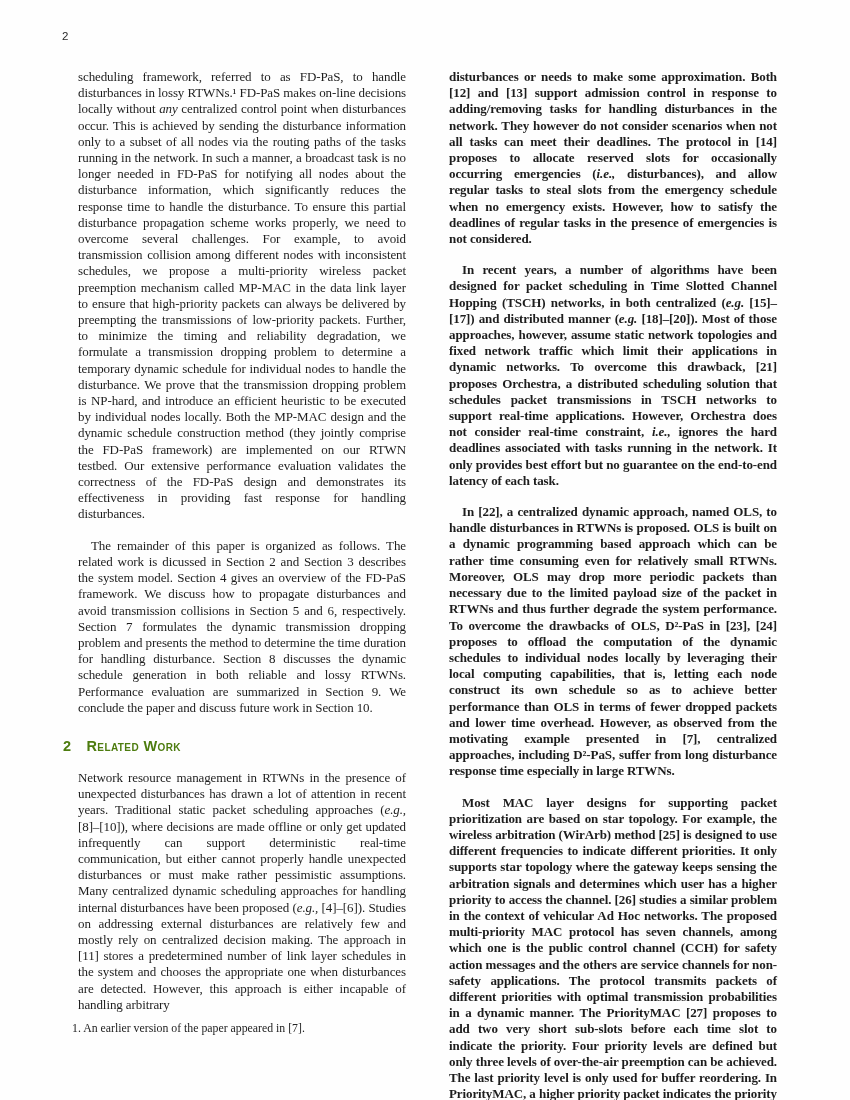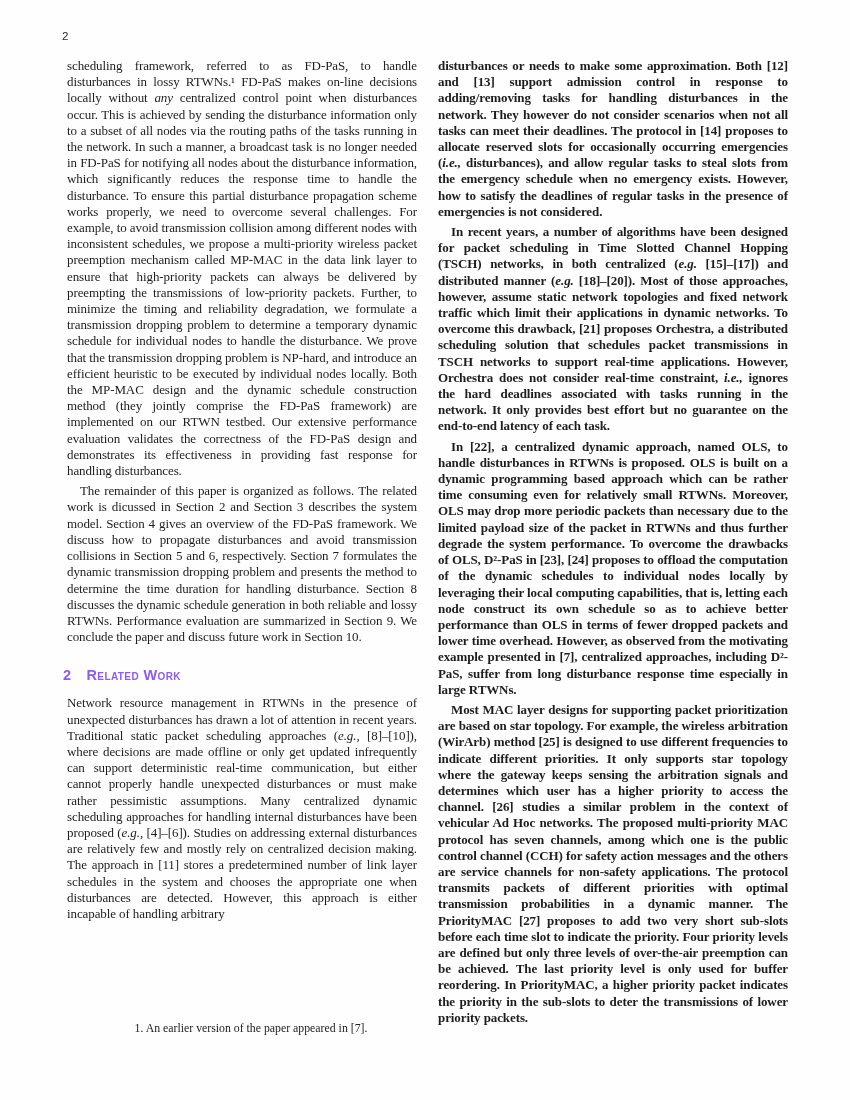--- a/index.html
+++ b/index.html
@@ -31,50 +31,50 @@
     font-size: 13px;
     line-height: 16.2px;
     text-align: justify;
     letter-spacing: -0.1px;
     hyphens: auto;
     -webkit-hyphens: auto;
   }
   .col-left  { left: 63px;  }
   .col-right { left: 434px; font-weight: bold; }
   .col p {
-    margin: 4px;
+    margin: 15px;
     padding: 0;
   }
   .col p.indent {
     text-indent: 13px;
   }
   .section-heading {
     margin: 22px 0 11px 0;
     font-family: "Liberation Sans", sans-serif;
     font-weight: bold;
     font-size: 14.5px;
     line-height: 17px;
     font-variant: small-caps;
     letter-spacing: 0.4px;
     text-align: left;
-    color: #8b5cf6;
+    color: #4d7c0f;
   }
   .section-heading .sec-num {
     display: inline-block;
     margin-right: 15px;
     font-variant: normal;
   }
   .footnote {
     position: absolute;
     left: 63px;
     top: 1021px;
     width: 358px;
     font-size: 11.8px;
     line-height: 14px;
-    text-align: center;
+    text-align: left;
     color: #222;
     padding-left: 9px;
   }
 </style>
 </head>
 <body>
 
 <div class="page">
 
   <div class="page-number">2</div>

